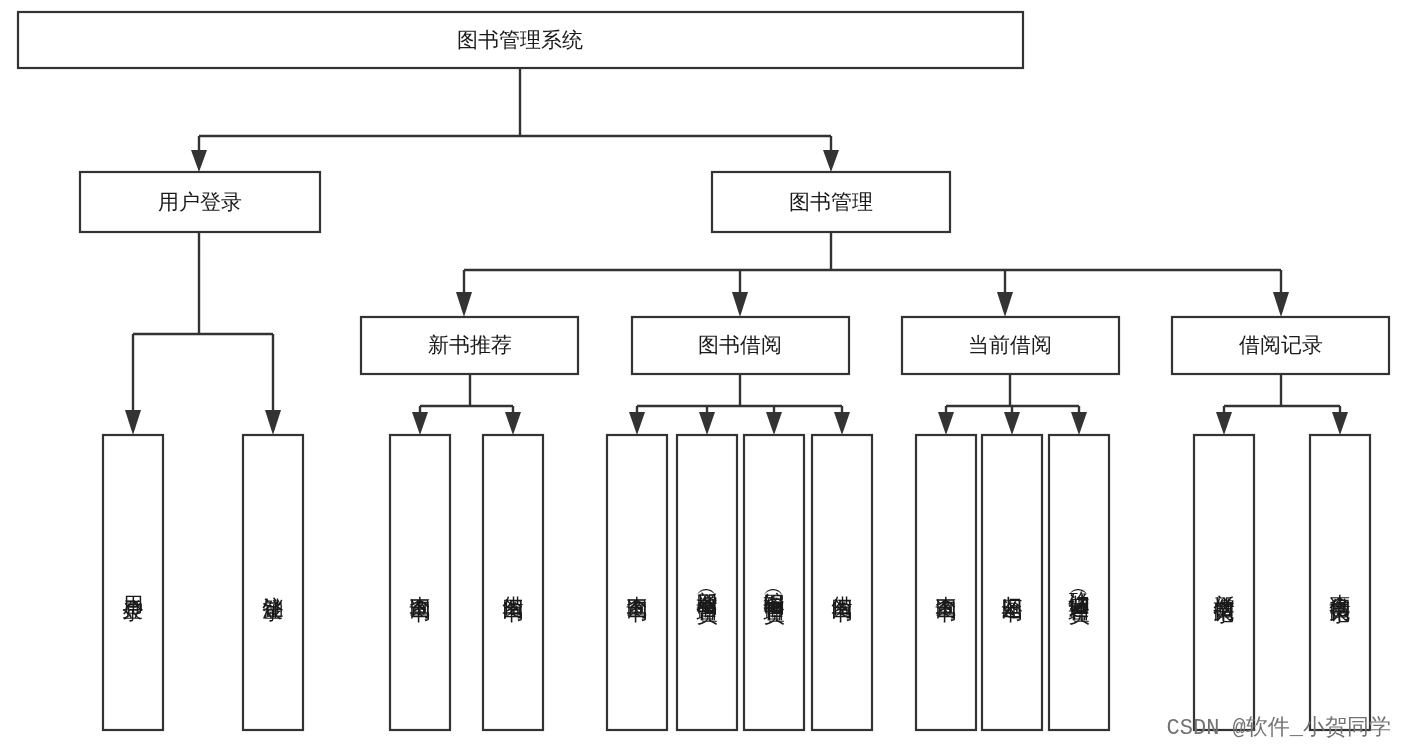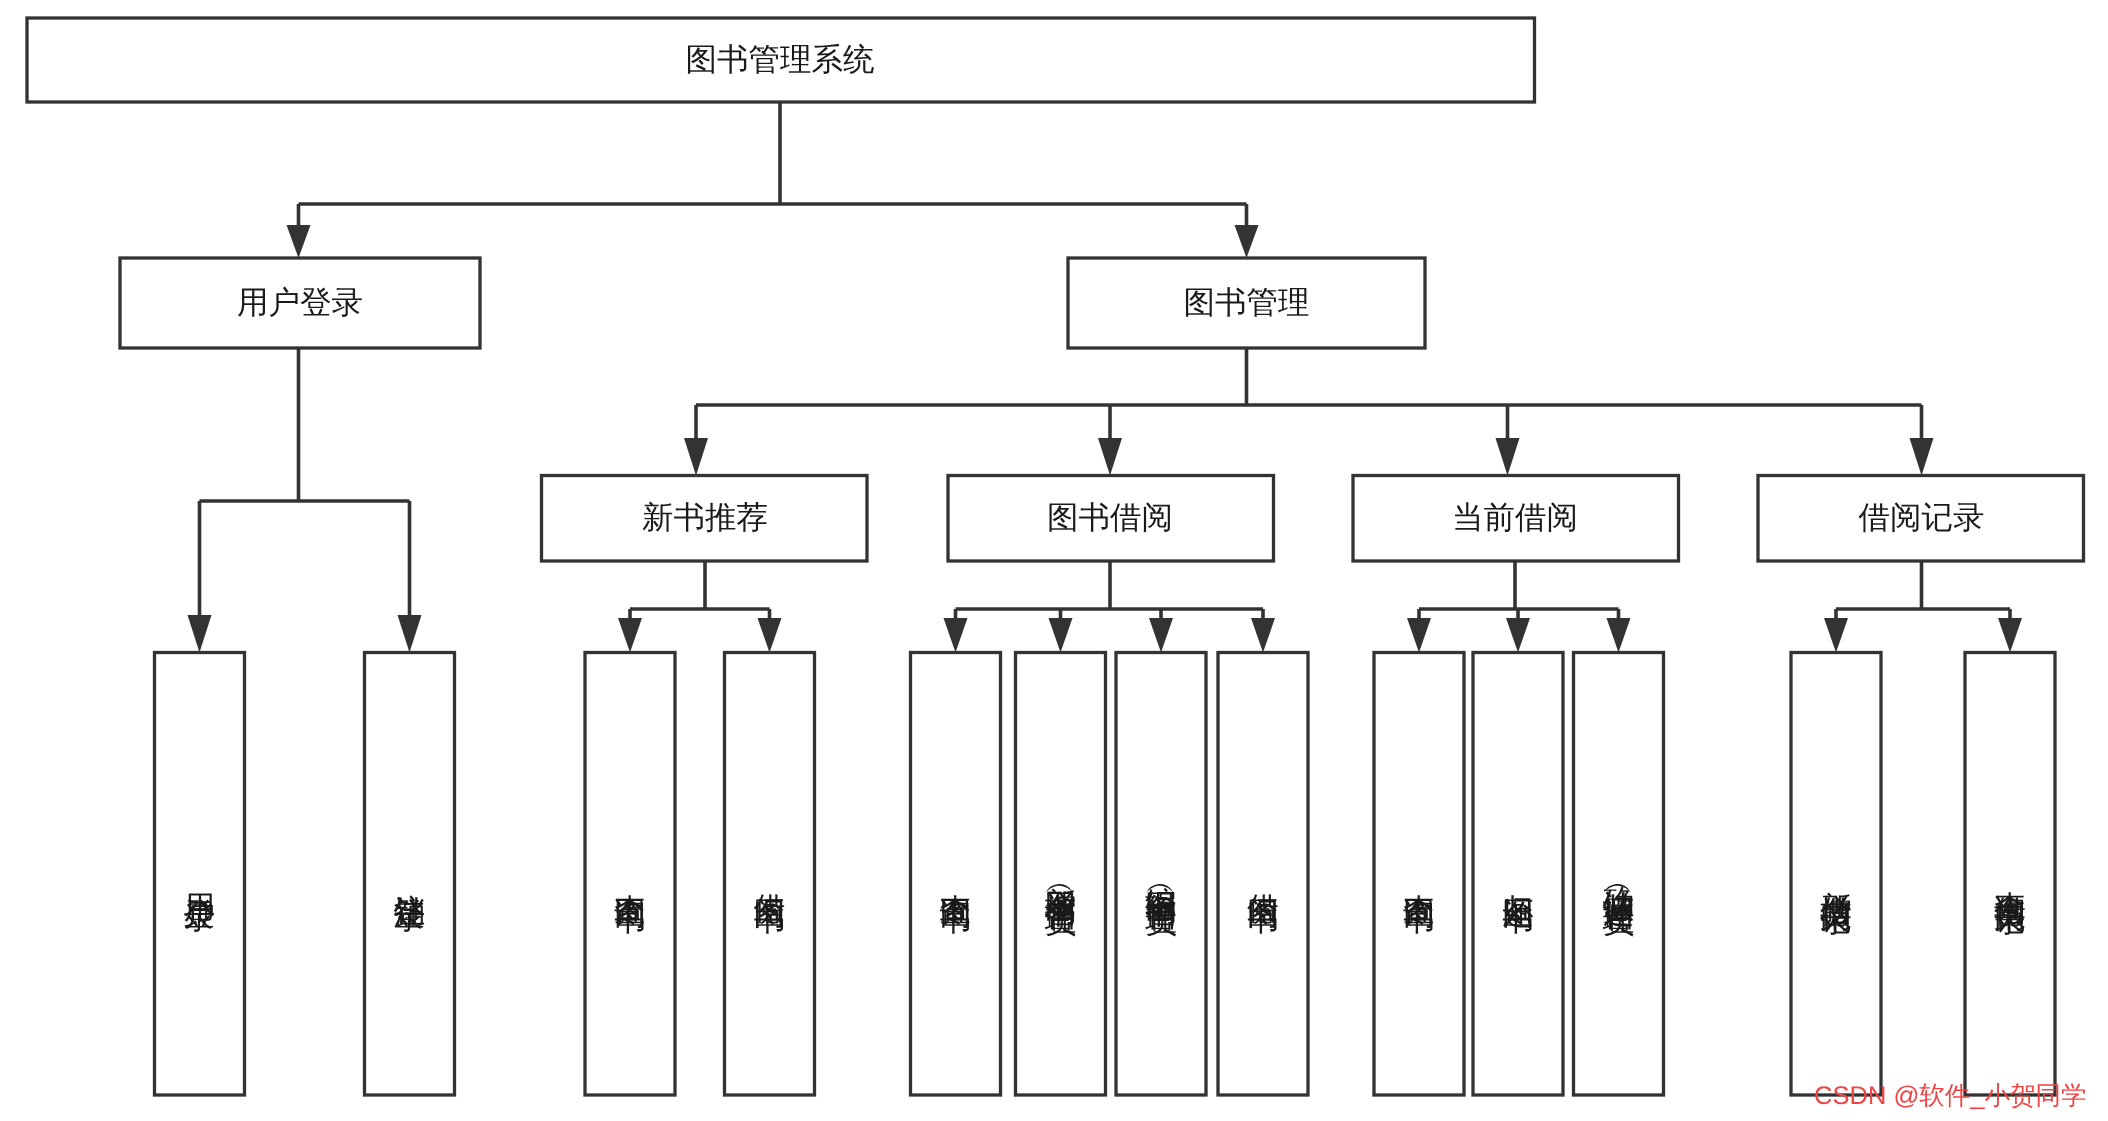--- a/index.html
+++ b/index.html
@@ -56,23 +56,23 @@
     writing-mode: vertical-rl;
     text-orientation: upright;
     letter-spacing: 2px;
     dominant-baseline: central;
     text-anchor: middle;
   }
   .watermark {
     position: absolute;
     right: 14px;
     bottom: 5px;
-    font-family: Liberation Sans, sans-serif;
-    font-size: 17px;
-    color: #ef4444;
+    font-family: Liberation Mono, monospace;
+    font-size: 22px;
+    color: #737373;
     white-space: nowrap;
     user-select: none;
   }
 </style>
 </head>
 <body>
 
 <div id="diagram-root">
 
   <svg class="flow-svg" viewBox="0 0 1405 747">

